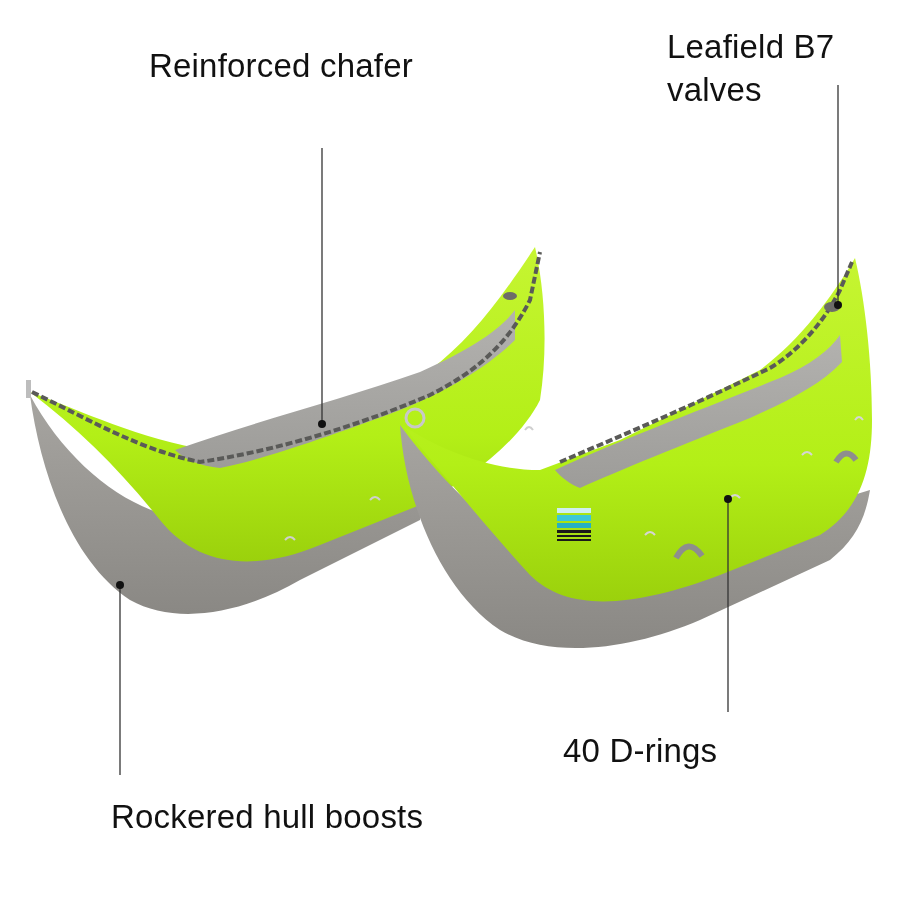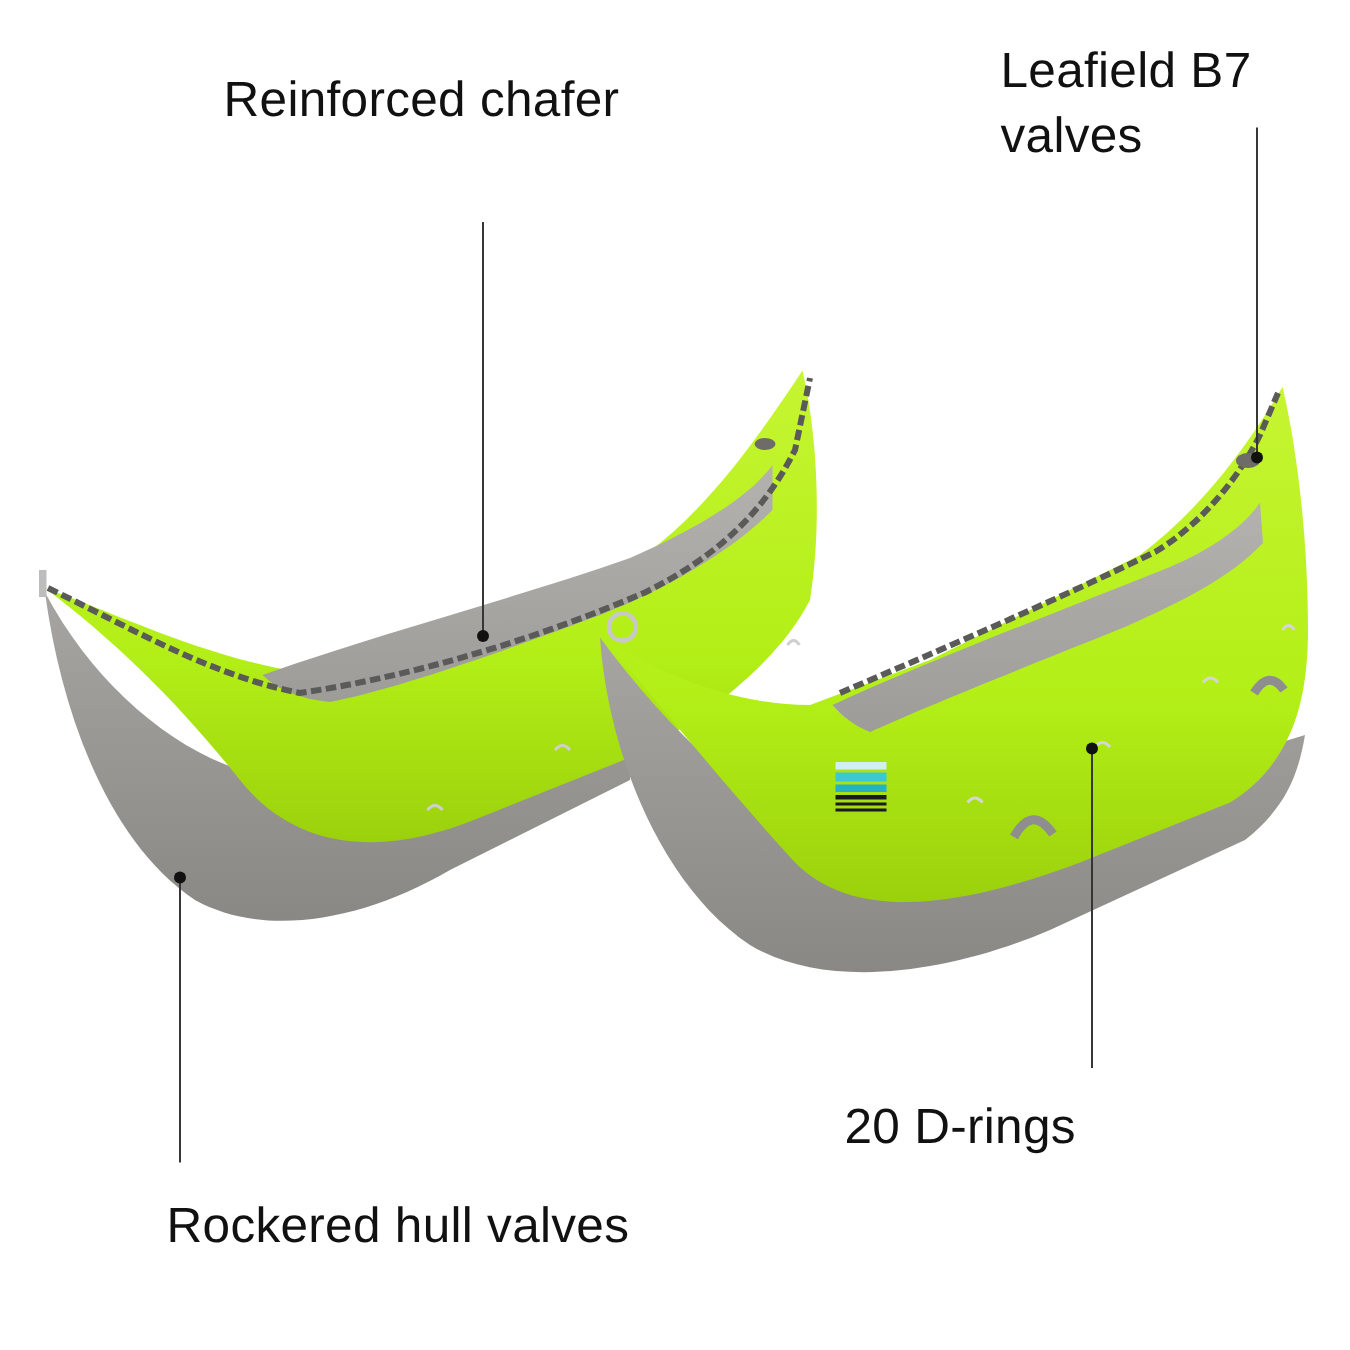--- a/index.html
+++ b/index.html
@@ -102,20 +102,20 @@
   <div class="callout" style="left:149px; top:44px;">
     <span>Reinforced chafer</span>
   </div>
 
   <div class="callout" style="left:667px; top:25px;">
     <span>Leafield B7</span>
     <span>valves</span>
   </div>
 
   <div class="callout" style="left:111px; top:795px;">
-    <span>Rockered hull valves</span>
+    <span>Rockered hull boosts</span>
   </div>
 
   <div class="callout" style="left:563px; top:729px;">
-    <span>20 D-rings</span>
+    <span>40 D-rings</span>
   </div>
 
 </div>
 
 </body></html>

